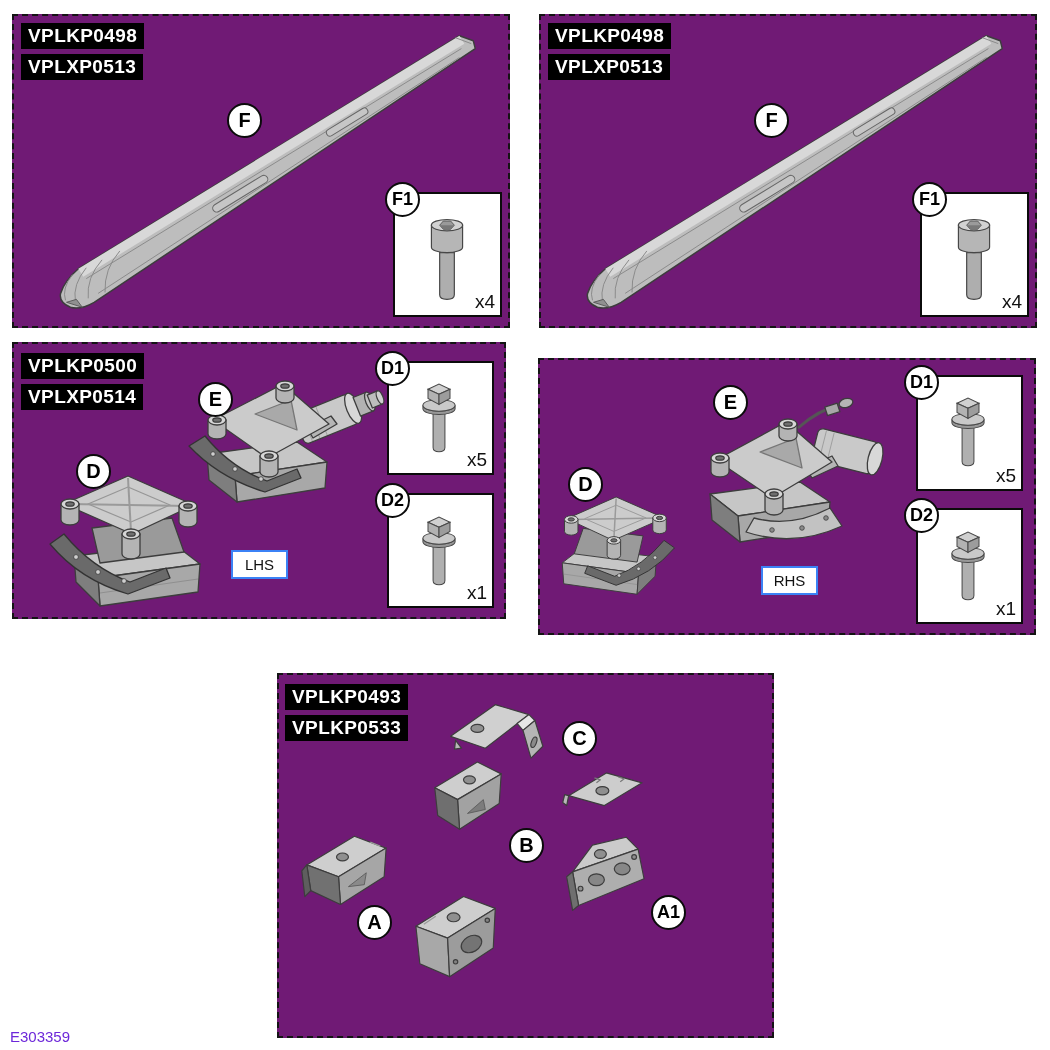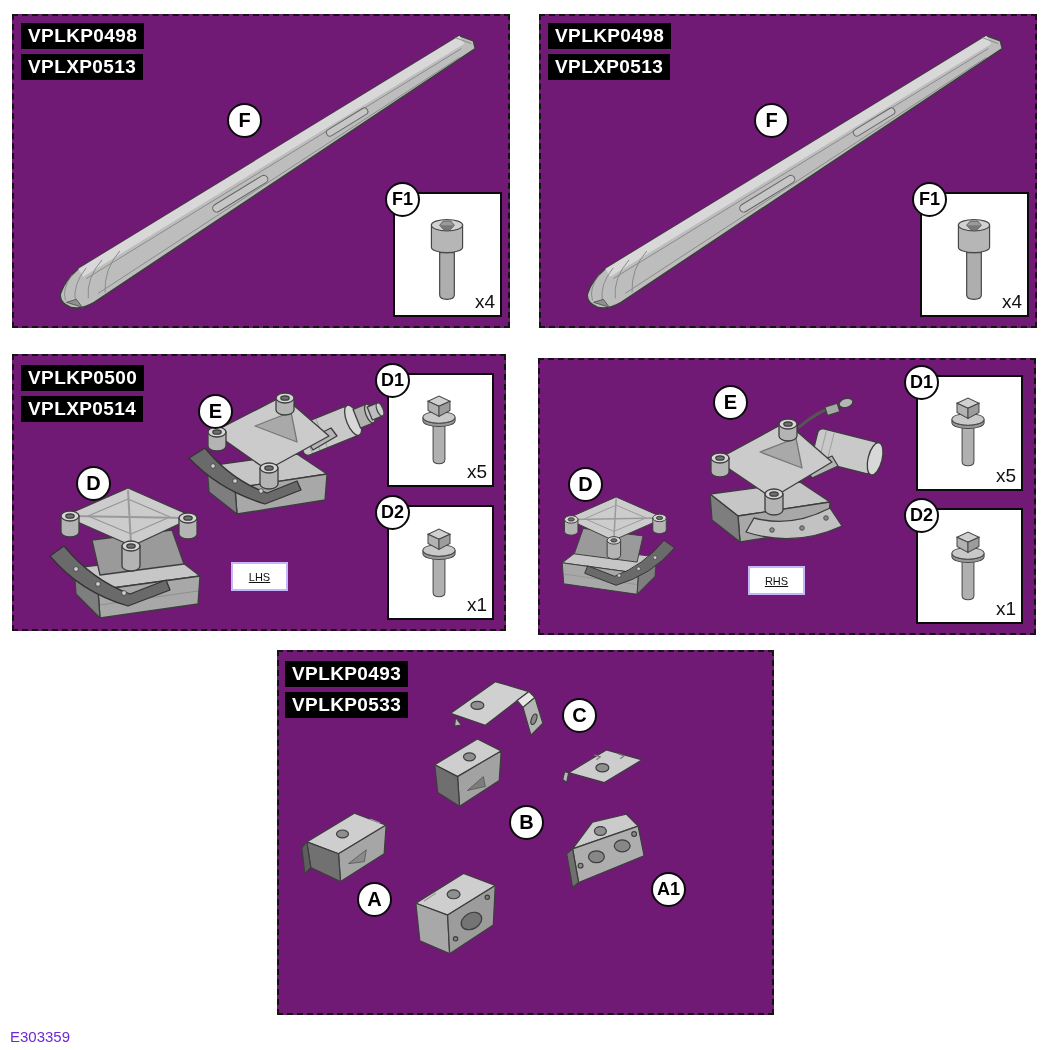--- a/index.html
+++ b/index.html
@@ -1,36 +1,36 @@
 <!DOCTYPE html>
 <html><head>
 <meta charset="utf-8">
 <style>
   html,body{margin:0;padding:0;background:#fff;}
   .canvas{position:relative;width:1050px;height:1050px;background:#fff;
           font-family:"Liberation Sans",sans-serif;overflow:hidden;}
   .panel{position:absolute;border:2px dashed #141414;background:#701a75;}
   .p-tl{left:12px;top:14px;width:494px;height:310px;}
   .p-tr{left:539px;top:14px;width:494px;height:310px;}
-  .p-ml{left:12px;top:354px;width:490px;height:273px;}
+  .p-ml{left:12px;top:342px;width:490px;height:273px;}
   .p-mr{left:538px;top:358px;width:494px;height:273px;}
-  .p-b{left:277px;top:650px;width:493px;height:361px;}
+  .p-b{left:277px;top:673px;width:493px;height:361px;}
   .art{position:absolute;z-index:1;}
   .chips{position:absolute;z-index:3;}
   .chip{background:#000;color:#fff;font-weight:bold;font-size:19px;line-height:26px;
         padding:0 7px;margin-bottom:5px;width:max-content;letter-spacing:.4px;}
   .callout{position:absolute;width:31px;height:31px;border:2.5px solid #0b0b0b;border-radius:50%;
            background:#fff;display:flex;align-items:center;justify-content:center;
            font-weight:bold;font-size:20px;color:#000;z-index:4;}
   .callout.two{font-size:18px;}
   .inset{position:absolute;border:2px solid #0b0b0b;background:#fff;z-index:2;}
   .inset svg{position:absolute;}
   .qty{position:absolute;right:5px;bottom:2px;font-size:19px;color:#111;z-index:3;margin-top:16px;}
-  .sidebox{position:absolute;border:2px solid #c4b5fd;background:#fff;display:flex;
-           align-items:center;justify-content:center;font-size:11px;color:#111;z-index:2;text-decoration:underline;}
+  .sidebox{position:absolute;border:2px solid #3b82f6;background:#fff;display:flex;
+           align-items:center;justify-content:center;font-size:15px;color:#111;z-index:2;}
   .figure-id{position:absolute;left:10px;top:1028px;font-size:15px;color:#6d28d9;z-index:2;}
 </style>
 </head>
 <body>
 
 <svg width="0" height="0" style="position:absolute" aria-hidden="true">
 <defs>
 
   <g id="sym-step-bar" stroke="#3d3d3d" stroke-width="1.5" stroke-linejoin="round">
     <path d="M64 256 L450 20 L464 25 L466 33 L80 290 Q66 298 56 295 Q44 290 46 281 Q50 268 64 256 Z" fill="#bdbdbd"></path>
@@ -237,21 +237,21 @@
 
   <div class="panel p-mr">
     <svg class="art" style="left:140px;top:34px" width="230" height="160" viewBox="0 0 230 160">
         <use href="#sym-unit-e-rhs"></use>
       </svg>
     <svg class="art" style="left:14px;top:125px" width="131" height="116" viewBox="0 0 175 155">
       <use href="#sym-bracket-d" transform="translate(175,0) scale(-1,1)"></use>
       </svg>
     <div class="callout" style="left:173px;top:25px">E</div>
     <div class="callout" style="left:28px;top:107px">D</div>
-    <div class="sidebox" style="left:208px;top:206px;width:53px;height:25px">RHS</div>
+    <div class="sidebox" style="left:221px;top:206px;width:53px;height:25px">RHS</div>
     <div class="inset" style="left:376px;top:15px;width:103px;height:112px">
       <svg width="44" height="84" viewBox="0 0 52 92" style="left:28px;top:13px">
           <use href="#sym-flange-bolt"></use>
         </svg>
       <div class="qty">x5</div>
     </div>
     <div class="callout two" style="left:364px;top:5px">D1</div>
     <div class="inset" style="left:376px;top:148px;width:103px;height:112px">
       <svg width="44" height="84" viewBox="0 0 52 92" style="left:28px;top:14px">
           <use href="#sym-flange-bolt"></use>

